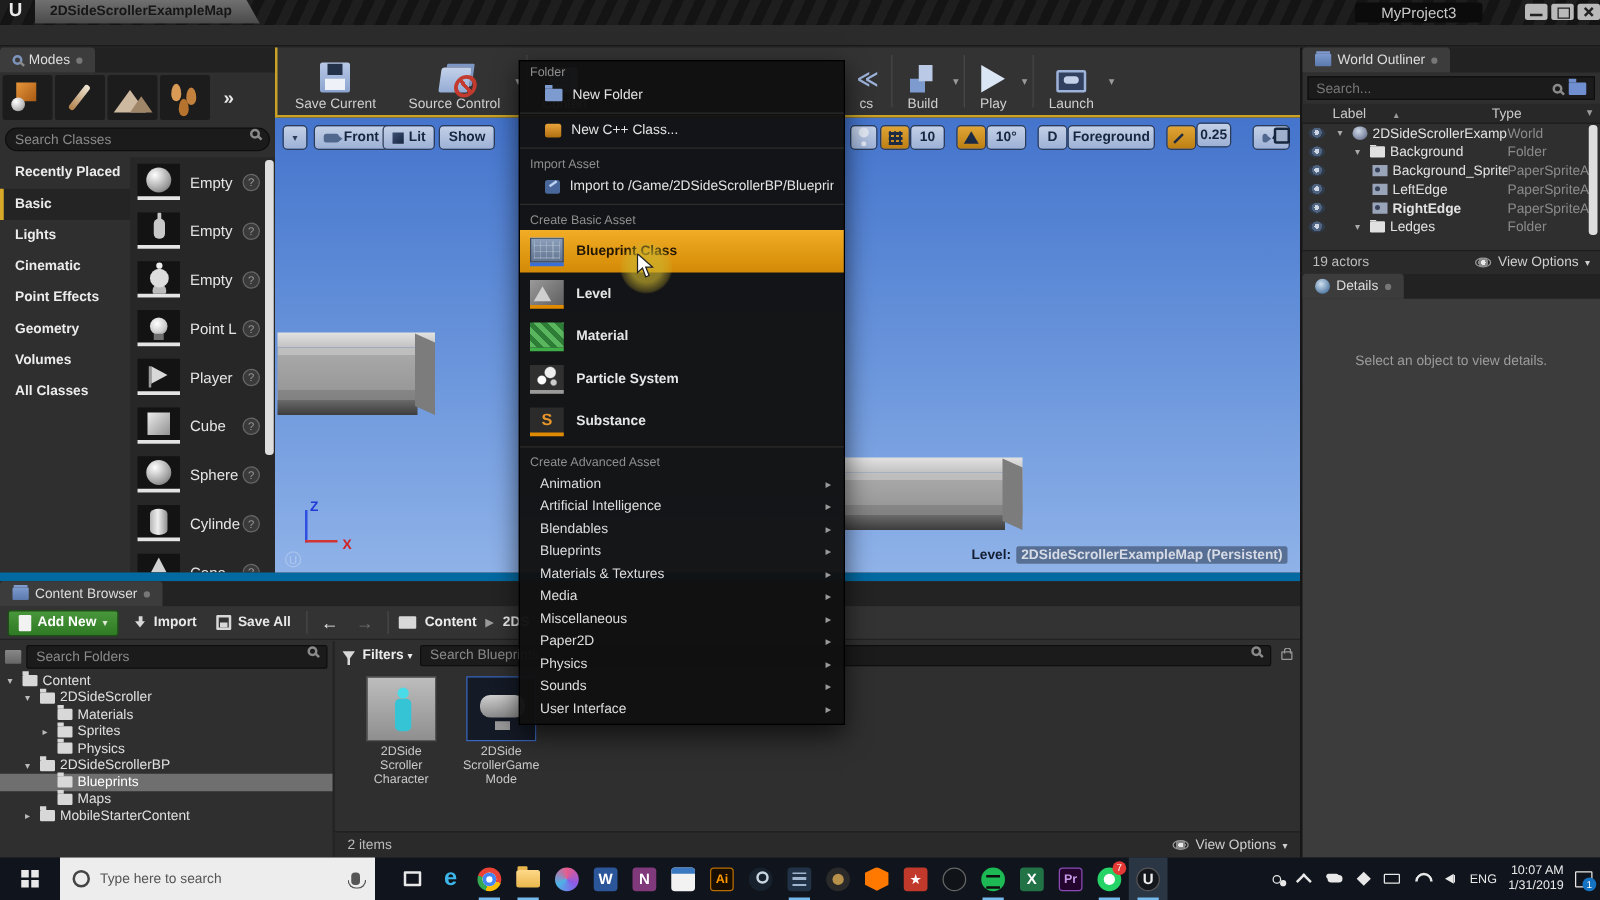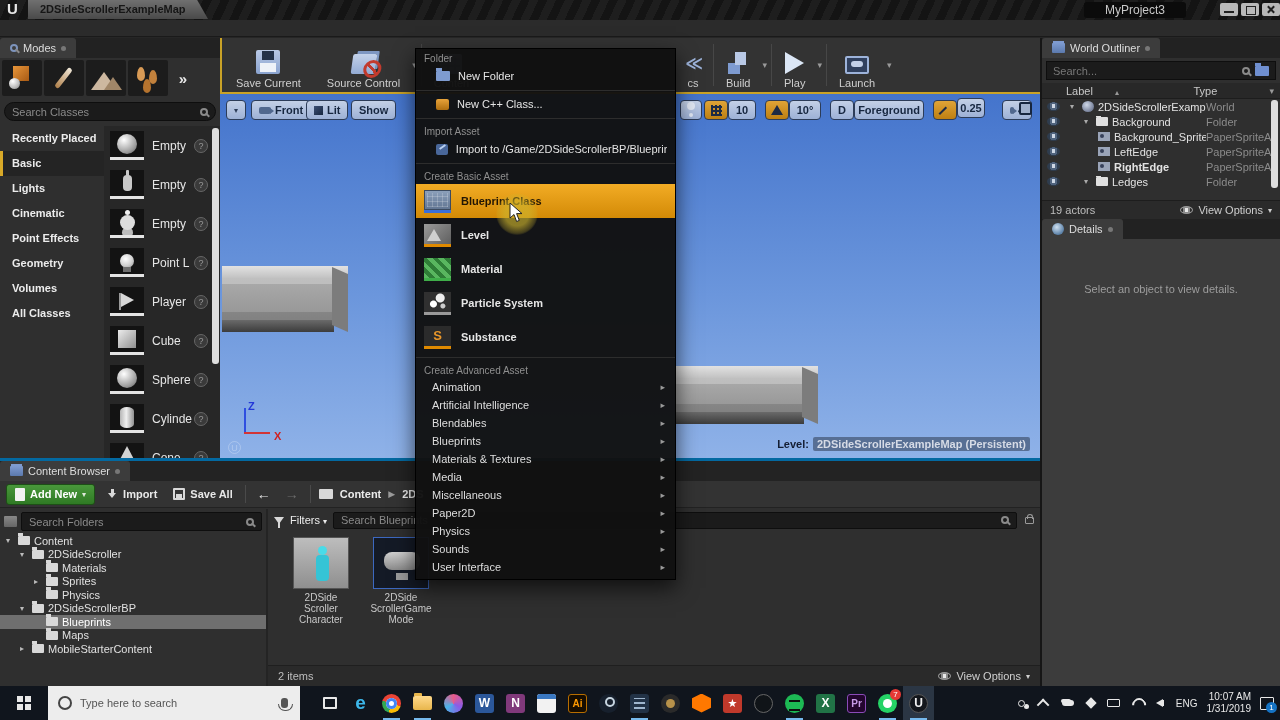--- a/index.html
+++ b/index.html
@@ -30,21 +30,21 @@
   .tab .pin{width:5px;height:5px;border-radius:50%;background:#777}
   .modeicons{height:40px;display:flex;align-items:center;gap:2px;padding:2px}
   .mtile{width:40px;height:36px;background:#1c1c1c;position:relative;border-radius:2px}
   .m-place::before{content:"";position:absolute;left:11px;top:6px;width:16px;height:15px;background:linear-gradient(135deg,#e8963a,#a85a14)}
   .m-place::after{content:"";position:absolute;left:7px;top:18px;width:11px;height:11px;border-radius:50%;background:radial-gradient(circle at 35% 30%,#fff,#bbb 60%,#777)}
   .m-paint::before{content:"";position:absolute;left:17px;top:6px;width:5px;height:24px;border-radius:3px;background:linear-gradient(#efe7d8,#b0804a);transform:rotate(38deg)}
   .m-land::before{content:"";position:absolute;left:5px;top:12px;border-left:13px solid transparent;border-right:13px solid transparent;border-bottom:18px solid #cdb8a0}
   .m-land::after{content:"";position:absolute;left:18px;top:17px;border-left:9px solid transparent;border-right:9px solid transparent;border-bottom:13px solid #a08668}
   .m-fol::before{content:"";position:absolute;left:9px;top:7px;width:8px;height:14px;border-radius:50% 50% 50% 50%/60% 60% 40% 40%;background:#d89a55;box-shadow:12px 3px 0 #c2813c,6px 12px 0 #b5732e}
   .m-more{width:26px;height:36px;display:flex;align-items:center;justify-content:center;color:#e8e8e8;font-size:15px;font-weight:bold}
-  .srchbox{margin:4px;height:19px;background:#1b1b1b;border:1px solid #0e0e0e;border-radius:10px;display:flex;align-items:center;padding:0 7px;gap:5px}
+  .srchbox{margin:4px;height:19px;background:#1b1b1b;border:1px solid #0e0e0e;border-radius:10px;display:flex;padding:0 7px;gap:5px}
   .srchbox input{flex:1;background:transparent;border:none;outline:none;color:#bbb;font-size:11px}
   .srchbox input::placeholder{color:#8a8a8a}
   .mag{width:8px;height:8px;border:2px solid #8a8a8a;border-radius:50%;position:relative;flex:none}
   .mag::after{content:"";position:absolute;width:5px;height:2px;background:#8a8a8a;transform:rotate(45deg);right:-4px;bottom:-2px}
   .modes-body{position:absolute;left:0;top:88px;right:0;bottom:0;display:flex}
   .cats{width:104px;background:#2f2f2f}
   .cat{height:25px;line-height:25px;padding-left:9px;color:#ececec;font-weight:bold;font-size:11px;border-left:3px solid transparent}
   .cat.selected{background:#242424;border-left-color:#d8a928}
   .items-col{flex:1;background:#272727;position:relative;overflow:hidden}
   .mi{height:39px;display:flex;align-items:center}
@@ -146,21 +146,21 @@
   .eye-sm{width:13px;height:8px;border-radius:50%;background:radial-gradient(circle at 50% 50%,#e8e8e8 0 2px,#8a8a8a 2px 4px,transparent 4px);border:1px solid #9a9a9a}
   .outliner .vscroll{top:62px;height:88px;right:2px}
 
   
   .details{position:absolute;left:1040px;top:219px;width:240px;height:467px;background:#3c3c3c;border-left:2px solid #161616}
   .details .tabrow{background:#222}
   .det-ico{width:12px;height:12px;border-radius:50%;background:radial-gradient(circle at 40% 35%,#cfe0f0,#5b81a8 70%);flex:none}
   .det-empty{margin-top:44px;text-align:center;color:#9d9d9d;font-size:11px}
 
   
-  .cbrowser{position:absolute;left:0;top:458px;width:1040px;height:228px;background:#2f2f2f;border-top:3px solid #0369a1}
+  .cbrowser{position:absolute;left:0;top:458px;width:1040px;height:228px;background:#2f2f2f;border-top:7px solid #0369a1}
   .cb-ico{width:13px;height:10px;flex:none;background:linear-gradient(#7e9bd0,#5b79ad);border-radius:1px;box-shadow:0 -3px 0 -1px #7e9bd0}
   .cb-toolbar{height:27px;background:#333;display:flex;align-items:center;padding:0 6px;gap:8px;border-bottom:1px solid #222}
   .btn-addnew{height:21px;background:linear-gradient(#49973b,#2f7a24);border:1px solid #1d4f16;border-radius:3px;display:flex;align-items:center;gap:5px;padding:0 8px;color:#fff;font-weight:bold}
   .doc-ico{width:10px;height:13px;background:#f2f2f2;border-radius:1px;position:relative}
   .dc2{font-size:8px;color:#dfe8da}
   .tb-flat{display:flex;align-items:center;gap:5px;color:#e8e8e8;font-weight:bold;padding:0 4px}
   .imp-ico{width:11px;height:11px;position:relative}
   .imp-ico::before{content:"";position:absolute;left:4px;top:0;width:3px;height:6px;background:#d8d8d8}
   .imp-ico::after{content:"";position:absolute;left:1px;top:4px;border-top:5px solid #d8d8d8;border-left:4.5px solid transparent;border-right:4.5px solid transparent}
   .sav-ico{width:12px;height:12px;border:2px solid #d8d8d8;border-radius:1px;position:relative}
@@ -178,21 +178,21 @@
   .tree{margin-top:2px}
   .trow{height:13.5px;display:flex;align-items:center;gap:4px;color:#e0e0e0;font-size:11px;white-space:nowrap}
   .trow.selected{background:#6f6f6f;color:#fff}
   .trow .arr{width:8px;color:#bbb;font-size:8px;flex:none}
   .trow .fold{width:12px;height:9px;background:#d8d8d8;border-radius:1px;position:relative;flex:none}
   .trow .fold::before{content:"";position:absolute;top:-3px;left:0;width:5px;height:3px;background:inherit}
   .cb-right{flex:1;position:relative}
   .filt-row{height:22px;display:flex;align-items:center;gap:6px;padding:2px 6px}
   .funnel{width:0;height:0;border-top:7px solid #d8d8d8;border-left:5px solid transparent;border-right:5px solid transparent;position:relative}
   .funnel::after{content:"";position:absolute;left:-1px;top:-3px;width:2px;height:7px;background:#d8d8d8}
-  .filt-lbl{color:#ececec;font-weight:normal}
+  .filt-lbl{color:#ececec;font-weight:bold}
   .filt-row .srchbox{flex:1;margin:0;border-radius:2px;height:17px}
   .lock-ico{width:9px;height:7px;border:1.5px solid #9a9a9a;border-radius:1px;position:relative;margin-left:2px}
   .lock-ico::before{content:"";position:absolute;left:1px;top:-4px;width:4px;height:4px;border:1.5px solid #9a9a9a;border-bottom:none;border-radius:3px 3px 0 0}
   .assets{position:absolute;left:0;top:24px;right:0;bottom:22px;display:flex;gap:18px;padding:4px 2px 0 22px}
   .asset{width:62px;display:flex;flex-direction:column;align-items:center}
   .asset .ath{width:56px;height:52px;border:1px solid #555;position:relative;overflow:hidden}
   .a-character .ath{background:linear-gradient(#bdbdbd,#8f8f8f)}
   .a-character .ath::before{content:"";position:absolute;left:24px;top:8px;width:9px;height:9px;border-radius:50%;background:#49dbe8}
   .a-character .ath::after{content:"";position:absolute;left:22px;top:17px;width:13px;height:26px;border-radius:4px;background:#35c4d6;box-shadow:3px 22px 0 -7px #2aa8ba,-2px 24px 0 -8px #2aa8ba}
   .a-gamemode .ath{background:linear-gradient(#2a3granite,#000);background:#141a26;border:1px solid #3c68c0}

